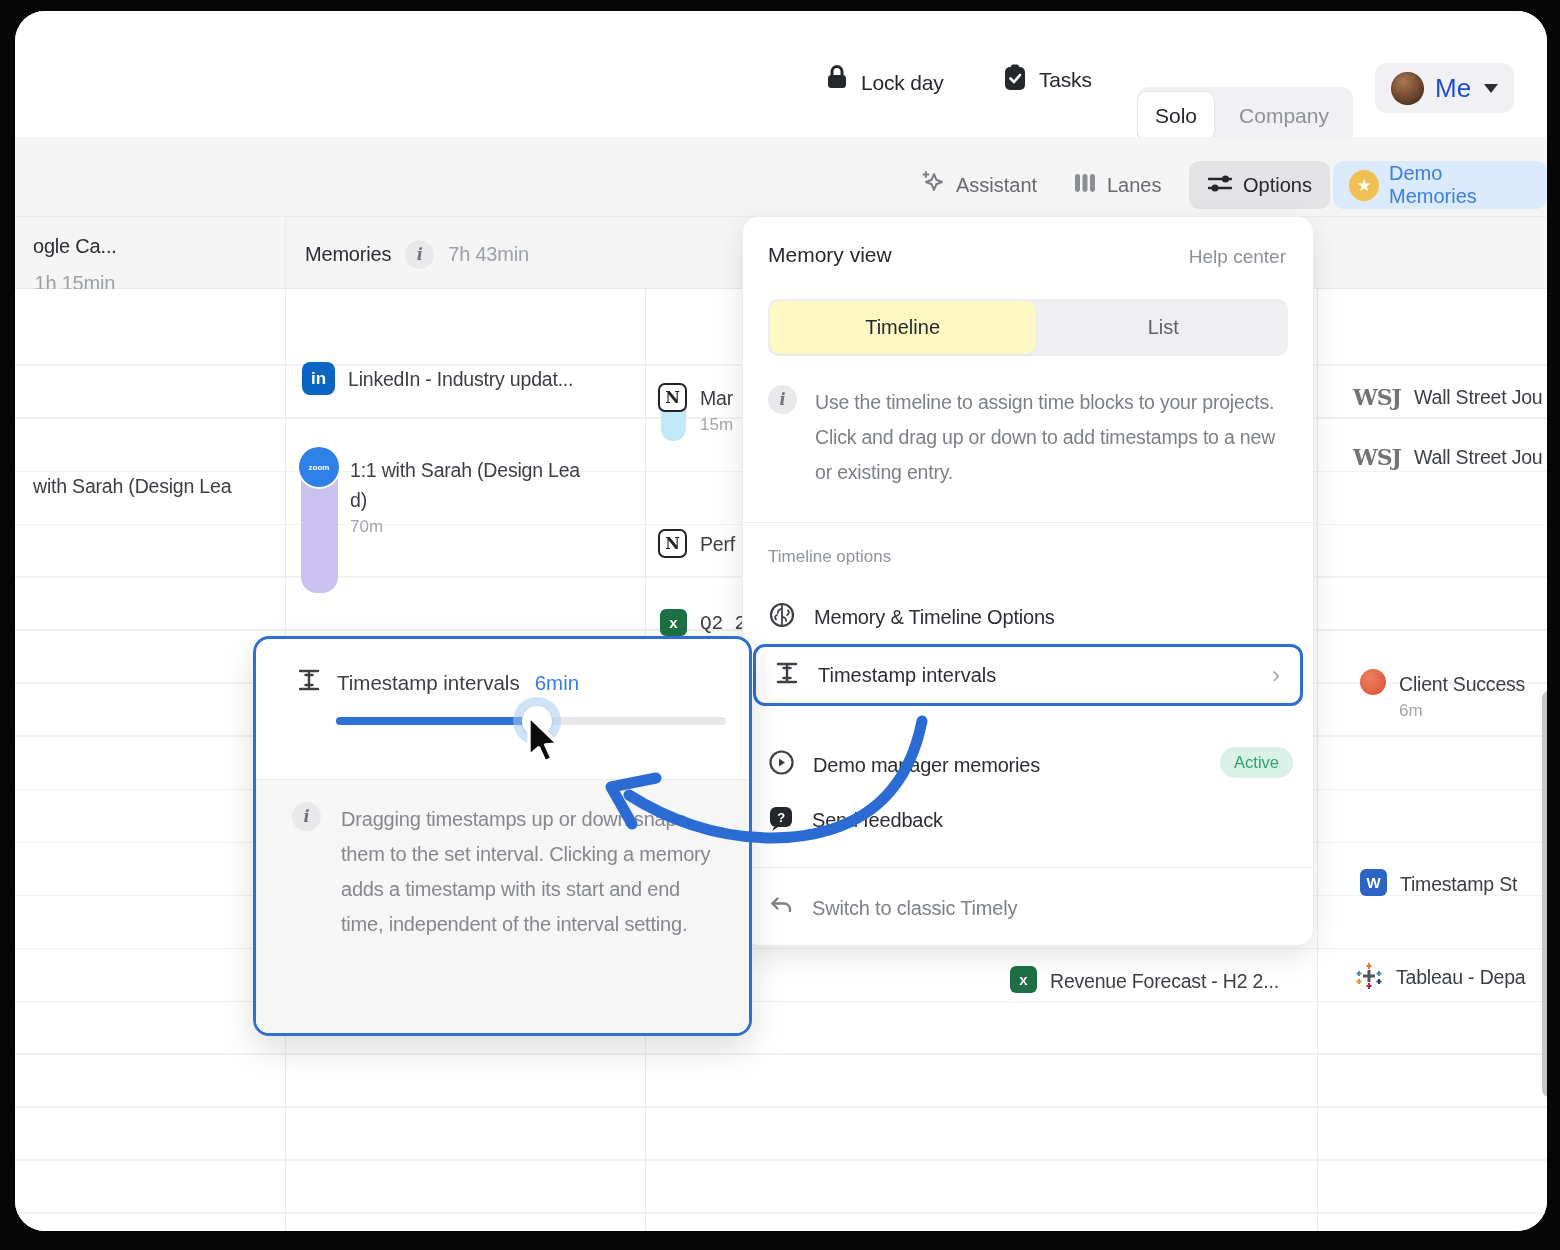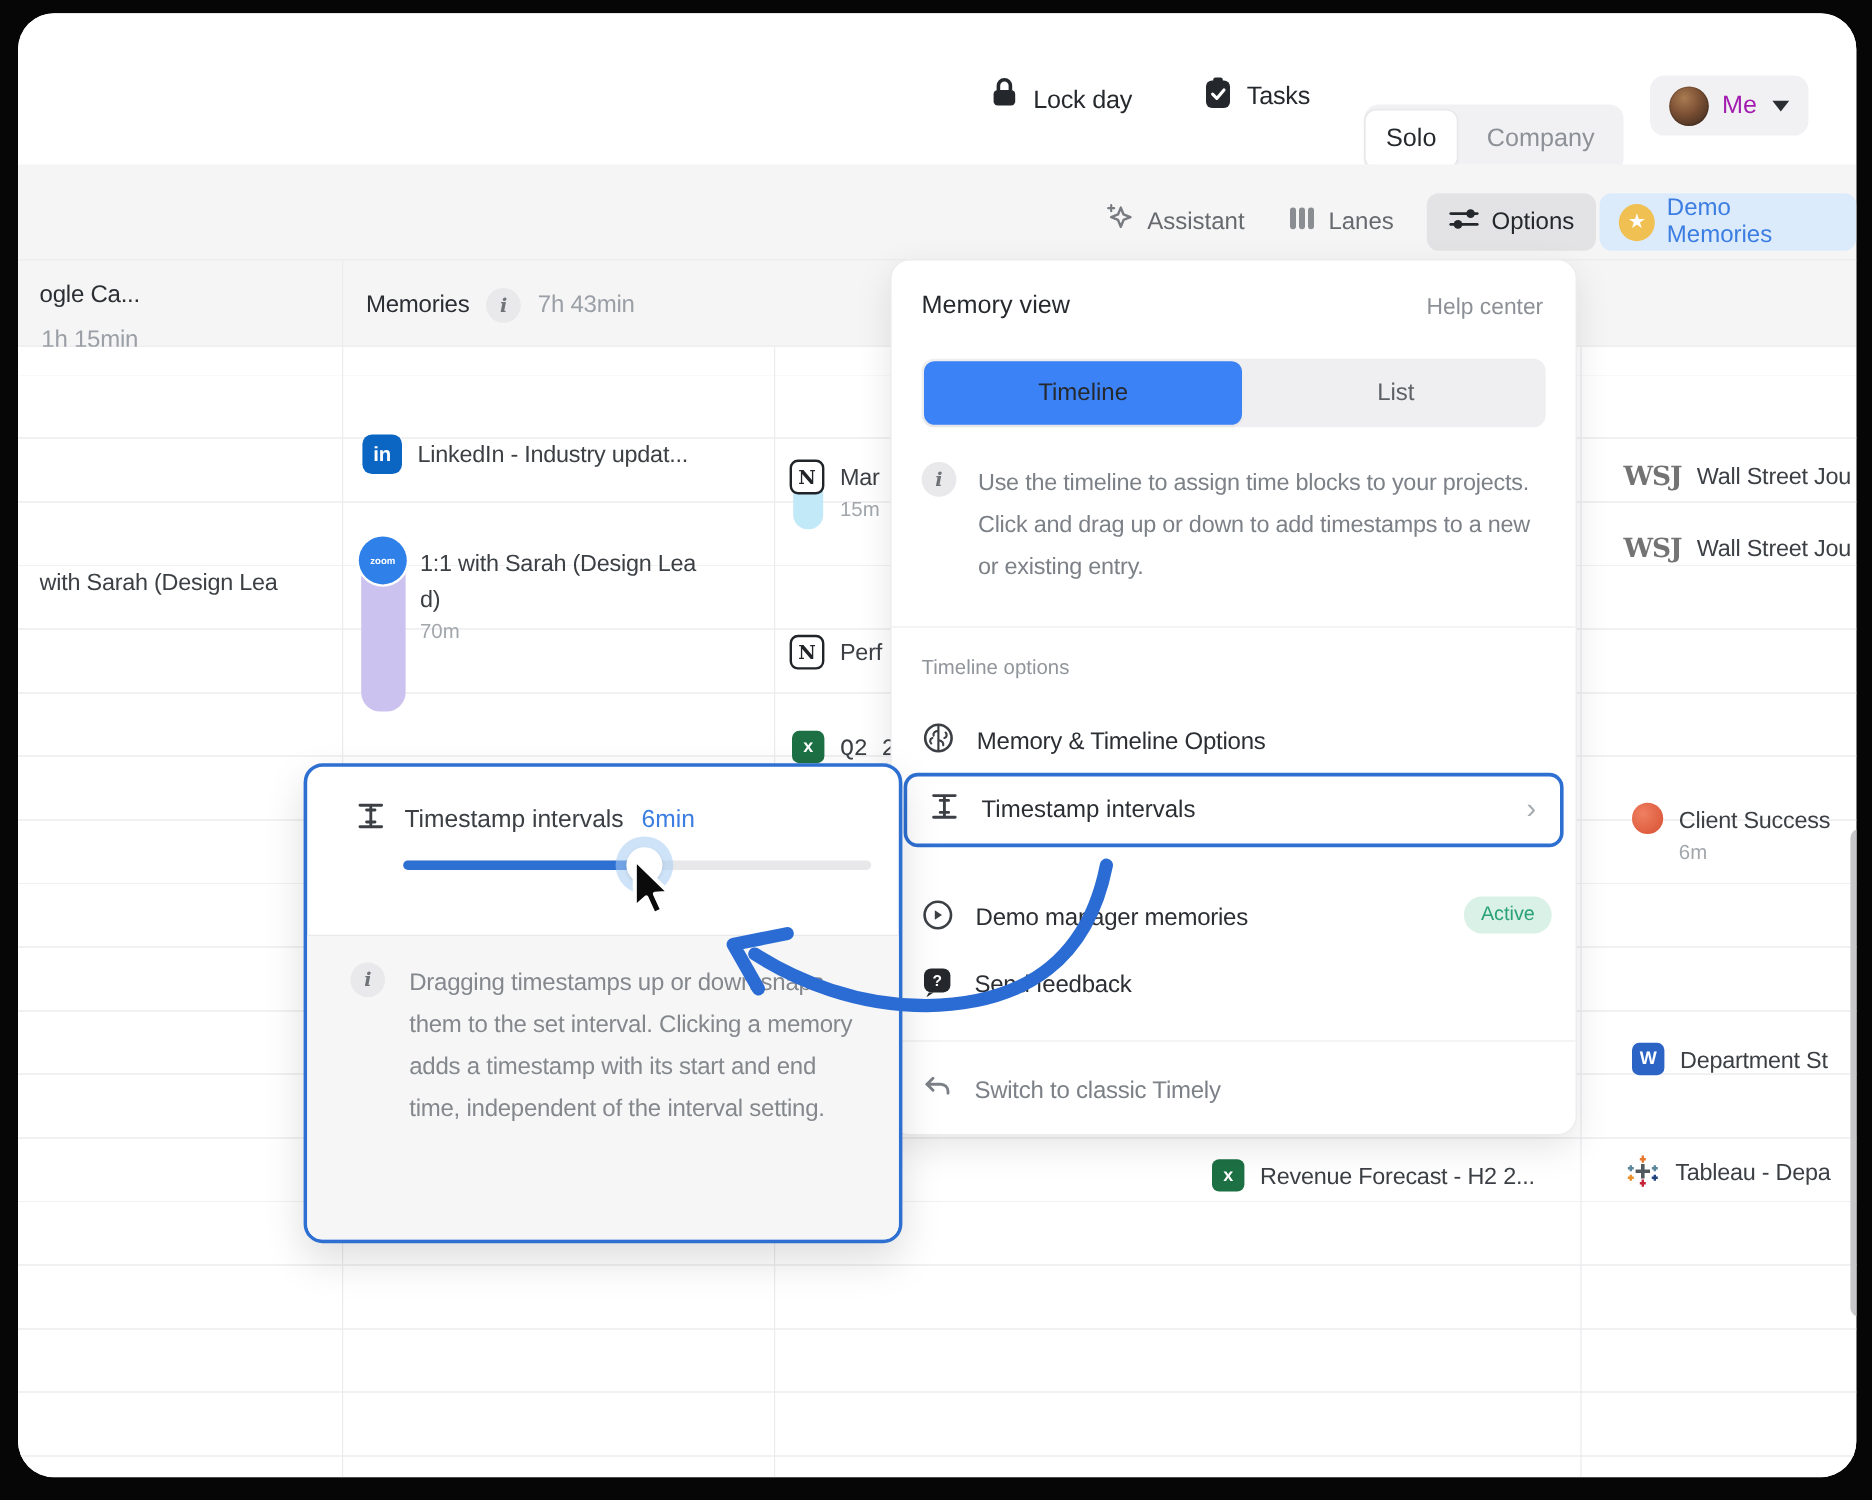--- a/index.html
+++ b/index.html
@@ -9,21 +9,21 @@
   
   .topbar{position:absolute;left:0;right:0;top:0;height:126px;background:#fff;}
   .tb-item{position:absolute;display:flex;align-items:center;gap:12px;color:#25282c;
     font-size:21px;font-weight:500;letter-spacing:-.2px;}
   .seg{position:absolute;background:#f1f1f3;border-radius:12px;display:flex;align-items:center;height:57px;margin-top:24px;}
   .seg .on{background:#fff;border:1px solid #e7e7e9;box-shadow:0 1px 2px rgba(0,0,0,.06);
     border-radius:10px;height:48px;display:flex;align-items:center;justify-content:center;
     font-size:21px;font-weight:500;color:#25282c;}
   .seg .off{display:flex;align-items:center;justify-content:center;font-size:21px;color:#8d9197;}
   .mebtn{position:absolute;background:#f1f1f3;border-radius:12px;height:50px;display:flex;
-    align-items:center;gap:11px;padding:0 16px;font-size:21px;font-weight:500;color:#a21caf;}
+    align-items:center;gap:11px;padding:0 16px;font-size:26px;font-weight:500;color:#1d4ed8;}
   .avatar{width:33px;height:33px;border-radius:50%;
     background:radial-gradient(circle at 38% 30%,#a97b52 0%,#7a4f33 45%,#33241c 100%);
     box-shadow:inset 0 0 0 1px rgba(0,0,0,.15);}
   .caret{width:0;height:0;border-left:7px solid transparent;border-right:7px solid transparent;
     border-top:9px solid #2b2e33;margin-left:2px;}
   
   .band{position:absolute;left:0;right:0;top:126px;height:151px;background:#f5f5f6;}
   .band-line{position:absolute;left:0;right:0;top:205px;height:1px;background:#ebebed;}
   .band-bottom{position:absolute;left:0;right:0;top:277px;height:1px;background:#e7e7e9;}
   .tool{position:absolute;display:flex;align-items:center;gap:10px;color:#66696e;font-size:20px;}
@@ -67,21 +67,21 @@
     display:flex;align-items:center;justify-content:center;font-size:8px;font-weight:700;z-index:6;
     box-shadow:0 0 0 2px #fff;}
   .pill-purple{position:absolute;width:37px;background:#cbc2ef;border-radius:10px 10px 16px 16px;z-index:5;}
   .pill-blue{position:absolute;width:25px;background:#c2e9f8;border-radius:12px;z-index:4;}
   
   .panel{position:absolute;left:727px;top:205px;width:570px;height:728px;background:#fff;
     border:1px solid #ececee;border-radius:16px;box-shadow:0 10px 30px rgba(0,0,0,.10);z-index:20;}
   .panel h1{margin:0;position:absolute;left:25px;top:26px;font-size:21px;font-weight:500;color:#26292d;}
   .help{position:absolute;right:27px;top:29px;font-size:19px;color:#8d9197;}
   .ptabs{position:absolute;left:25px;right:25px;top:82px;height:57px;background:#efeff1;border-radius:10px;}
-  .ptab-on{position:absolute;left:2px;top:2px;bottom:2px;width:51%;background:#3b82f6;border-radius:9px;
+  .ptab-on{position:absolute;left:2px;top:2px;bottom:2px;width:51%;background:#fef9c3;border-radius:9px;
     box-shadow:0 1px 2px rgba(0,0,0,.05);display:flex;align-items:center;justify-content:center;
     font-size:20px;font-weight:500;color:#26292d;}
   .ptab-off{position:absolute;right:0;top:0;bottom:0;width:48%;display:flex;align-items:center;
     justify-content:center;font-size:20px;color:#5d6166;}
   .pinfo{position:absolute;left:25px;top:168px;display:flex;gap:18px;}
   .pinfo p{margin:0;width:472px;font-size:19.5px;line-height:35px;color:#7c8187;letter-spacing:-.2px;}
   .pdivider{position:absolute;left:0;right:0;height:1px;background:#ededef;}
   .plabel{position:absolute;left:25px;font-size:17px;color:#90959b;}
   .pitem{position:absolute;left:25px;display:flex;align-items:center;gap:18px;font-size:20px;
     color:#2b2e33;letter-spacing:-.2px;}
@@ -255,21 +255,21 @@
   </div>
   <div class="entry" style="left:1345px;top:658px;">
     <span class="ic-client"></span>
     <div>
       <div class="etitle clip" style="width:145px;">Client Success</div>
       <div class="etime">6m</div>
     </div>
   </div>
   <div class="entry" style="left:1345px;top:858px;">
     <span class="ic-word">W</span>
-    <div class="etitle clip" style="width:140px;">Department St</div>
+    <div class="etitle clip" style="width:140px;">Timestamp St</div>
   </div>
   <div class="entry" style="left:1340px;top:951px;">
     <span>
       <svg width="28" height="28" viewBox="0 0 28 28">
         <path d="M14 8 v12 M8 14 h12" stroke="#51595f" stroke-width="3"></path>
         <path d="M14 1 v6 M11.5 4 h5" stroke="#e8762d" stroke-width="2"></path>
         <path d="M14 21 v6 M11.5 24 h5" stroke="#c72037" stroke-width="2"></path>
         <path d="M4 9 v5 M1.5 11.5 h5" stroke="#5b879b" stroke-width="2"></path>
         <path d="M24 9 v5 M21.5 11.5 h5" stroke="#5b879b" stroke-width="2"></path>
         <path d="M4 17 v5 M1.5 19.5 h5" stroke="#eb9129" stroke-width="2"></path>

